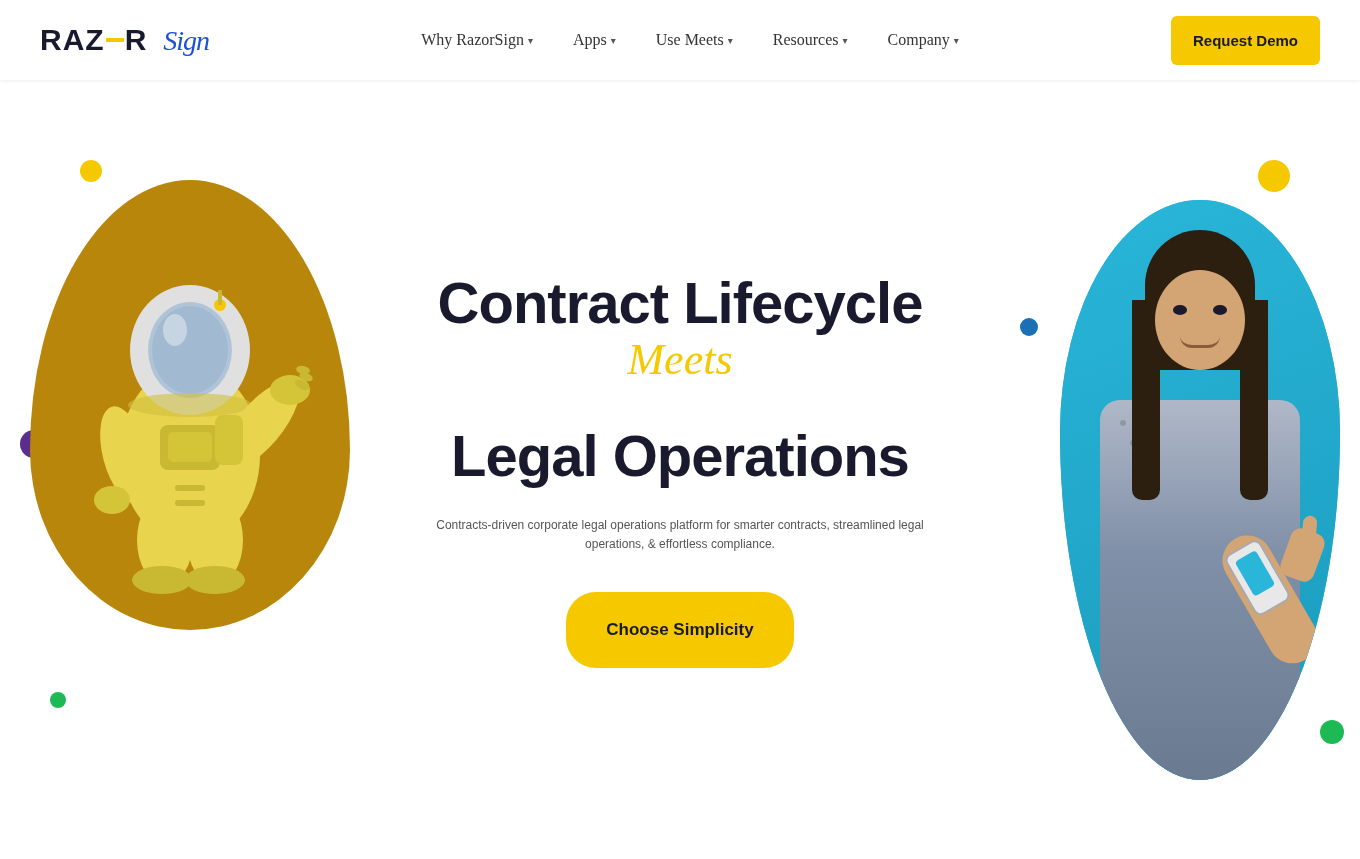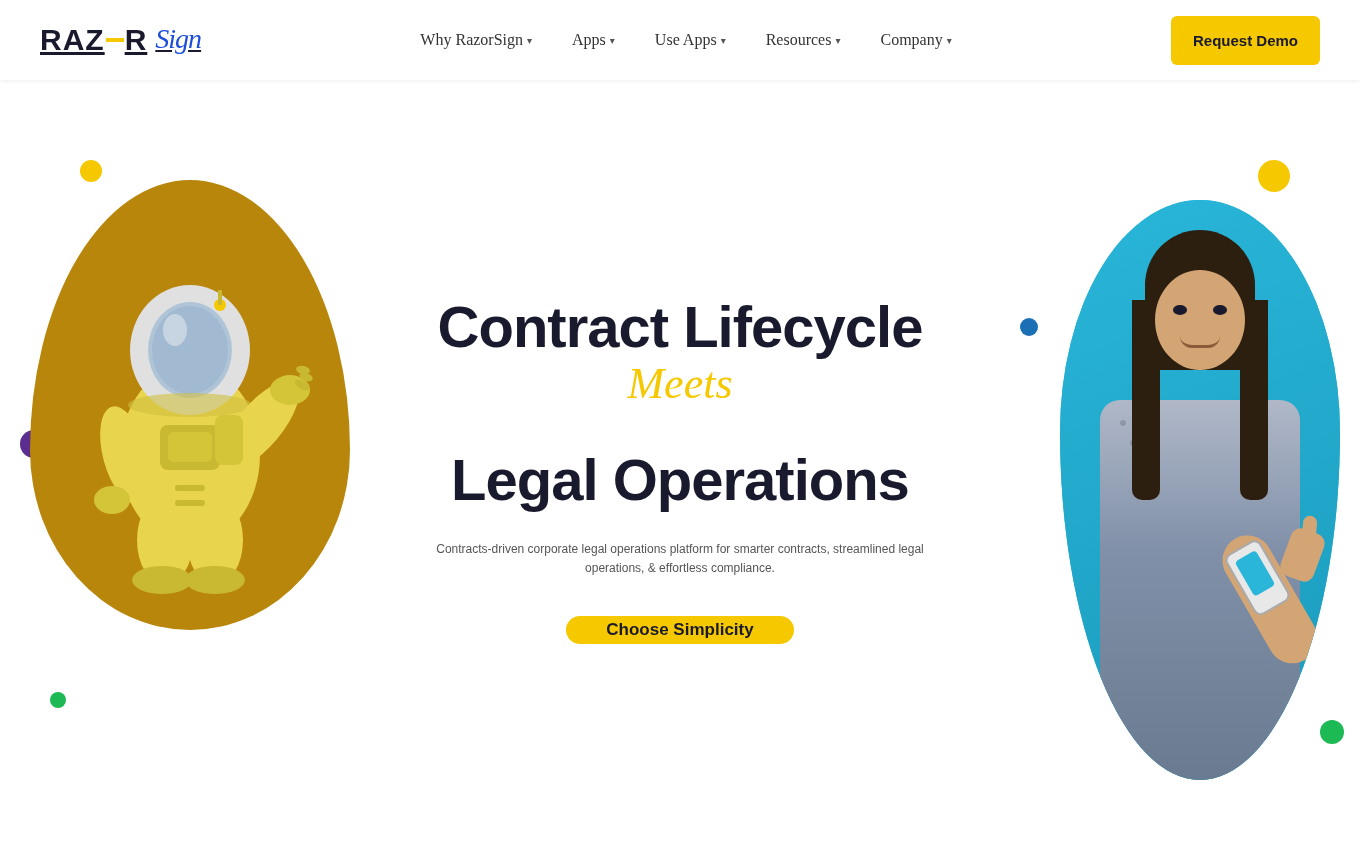--- a/index.html
+++ b/index.html
@@ -17,23 +17,22 @@
       position: relative;
       z-index: 10;
     }
     .logo {
       font-size: 32px;
       font-weight: 900;
       letter-spacing: -1px;
       color: #1a1a2e;
       font-family: Arial Black, Arial, sans-serif;
       display: flex;
-      align-items: flex-start;
-      gap: 8px;
-      text-decoration: underline;
+      align-items: flex-end;
+      gap: 16px;
     }
     .nav-links {
       display: flex;
       align-items: center;
       gap: 8px;
     }
     .nav-item {
       display: flex;
       align-items: center;
       gap: 4px;
@@ -165,21 +164,21 @@
       color: #555;
       line-height: 1.6;
       margin: 28px 0 38px 0;
       max-width: 520px;
     }
     .choose-simplicity-btn {
       background: #f5c800;
       color: #1a1a2e;
       border: none;
       border-radius: 30px;
-      padding: 4px 40px;
+      padding: 28px 40px;
       font-size: 17px;
       font-weight: 700;
       cursor: pointer;
       display: inline-block;
     }
 
     
     .logo-text {
       font-family: Arial Black, Impact, sans-serif;
       font-size: 30px;
@@ -212,21 +211,21 @@
   <div class="nav-links">
     <div class="nav-item">
       <span>Why RazorSign</span>
       <span class="nav-arrow">▾</span>
     </div>
     <div class="nav-item">
       <span>Apps</span>
       <span class="nav-arrow">▾</span>
     </div>
     <div class="nav-item">
-      <span>Use Apps</span>
+      <span>Use Meets</span>
       <span class="nav-arrow">▾</span>
     </div>
     <div class="nav-item">
       <span>Resources</span>
       <span class="nav-arrow">▾</span>
     </div>
     <div class="nav-item">
       <span>Company</span>
       <span class="nav-arrow">▾</span>
     </div>

